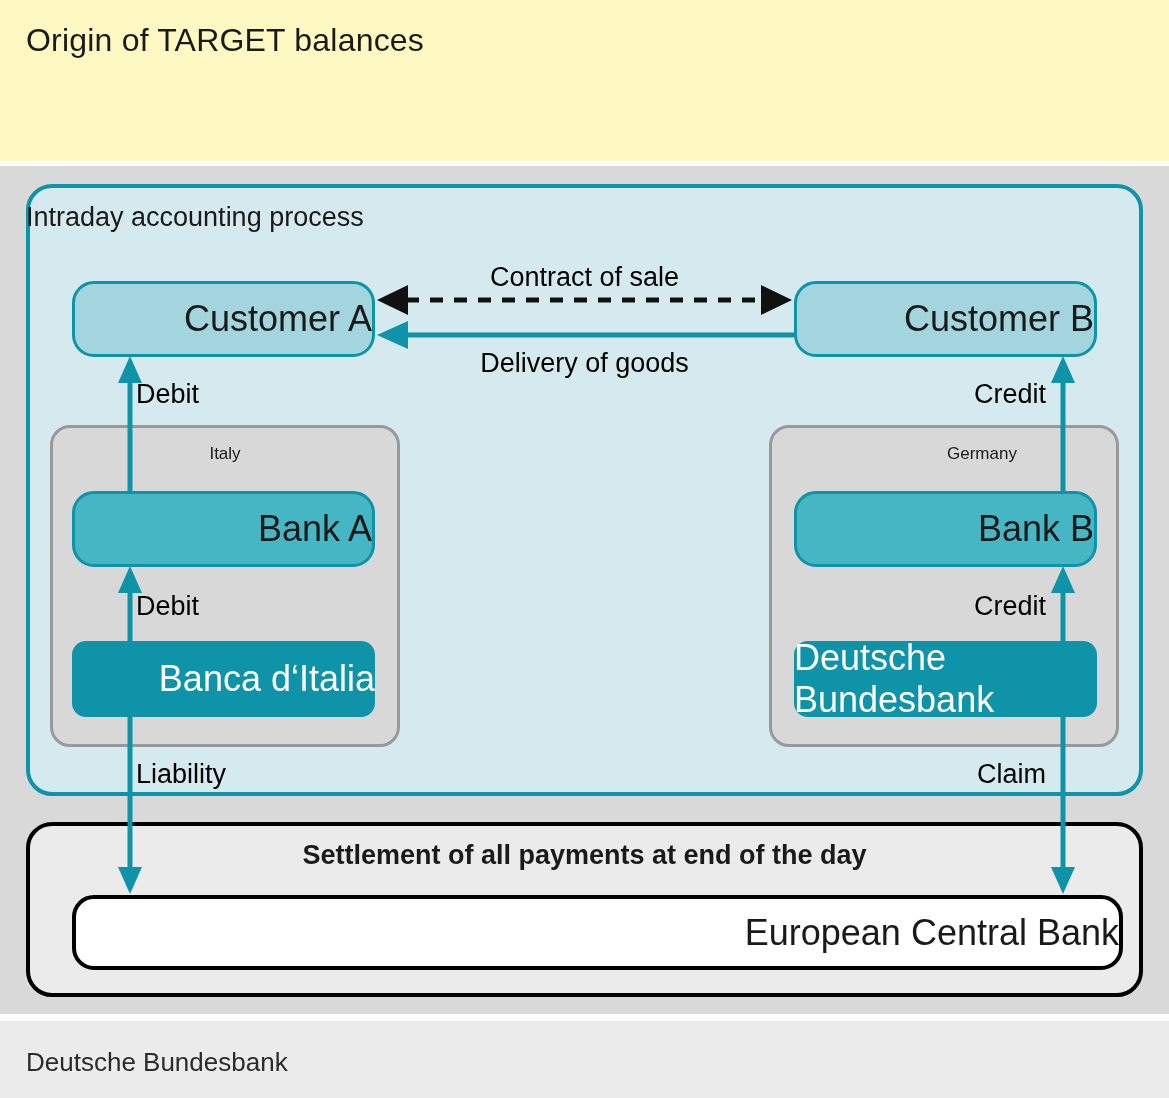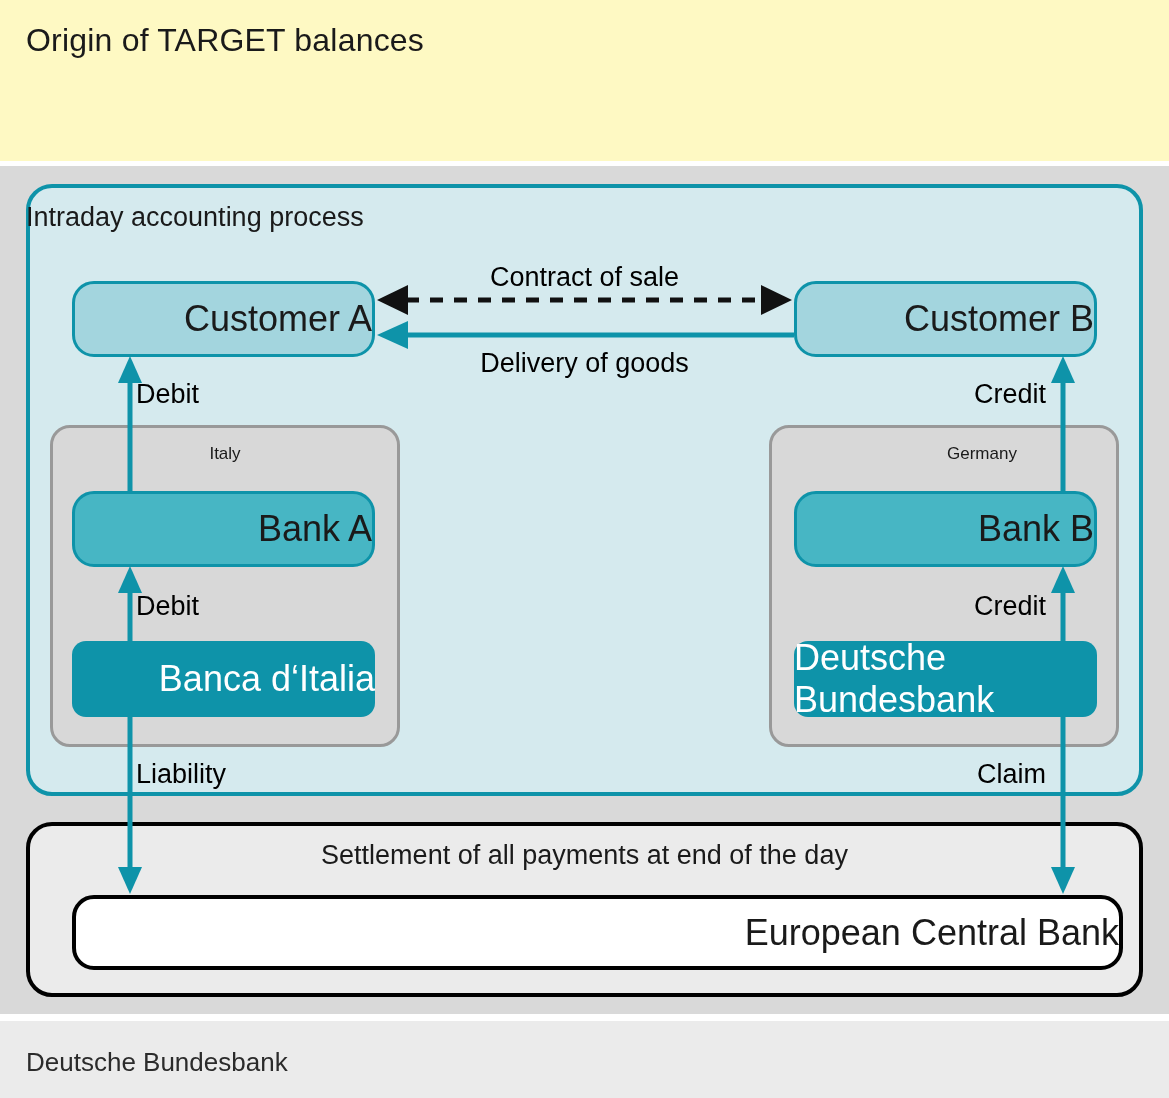--- a/index.html
+++ b/index.html
@@ -47,21 +47,21 @@
   .bank-b { left:794px; top:325px; }
 
   .central-bank { width:303px; height:76px; background:#0e93a9; color:#ffffff;
                   border-radius:14px; z-index:3; }
   .banca-italia { left:72px; top:475px; }
   .bundesbank { left:794px; top:475px; }
 
   .settlement-box { left:26px; top:656px; width:1117px; height:175px;
                     background:#ebebeb; border:4px solid #000000; border-radius:26px; z-index:2; }
   .settlement-title { left:26px; top:674px; width:1117px; text-align:center;
-                      font-size:27px; color:#1a1a1a; z-index:3; }
+                      font-size:27px; color:#1a1a1a; z-index:3;font-weight:bold; }
   .ecb-box { left:72px; top:729px; width:1051px; height:75px; background:#ffffff;
              border:4px solid #000000; border-radius:22px; z-index:3; }
 
   .arrow-label { position:absolute; font-size:27px; color:#000000; z-index:5; }
   .contract-label { left:26px; top:96px; width:1117px; text-align:center; }
   .delivery-label { left:26px; top:182px; width:1117px; text-align:center; }
   .label-left { left:136px; }
   .label-right { right:123px; text-align:right; }
   .row-upper { top:213px; }
   .row-mid { top:425px; }

